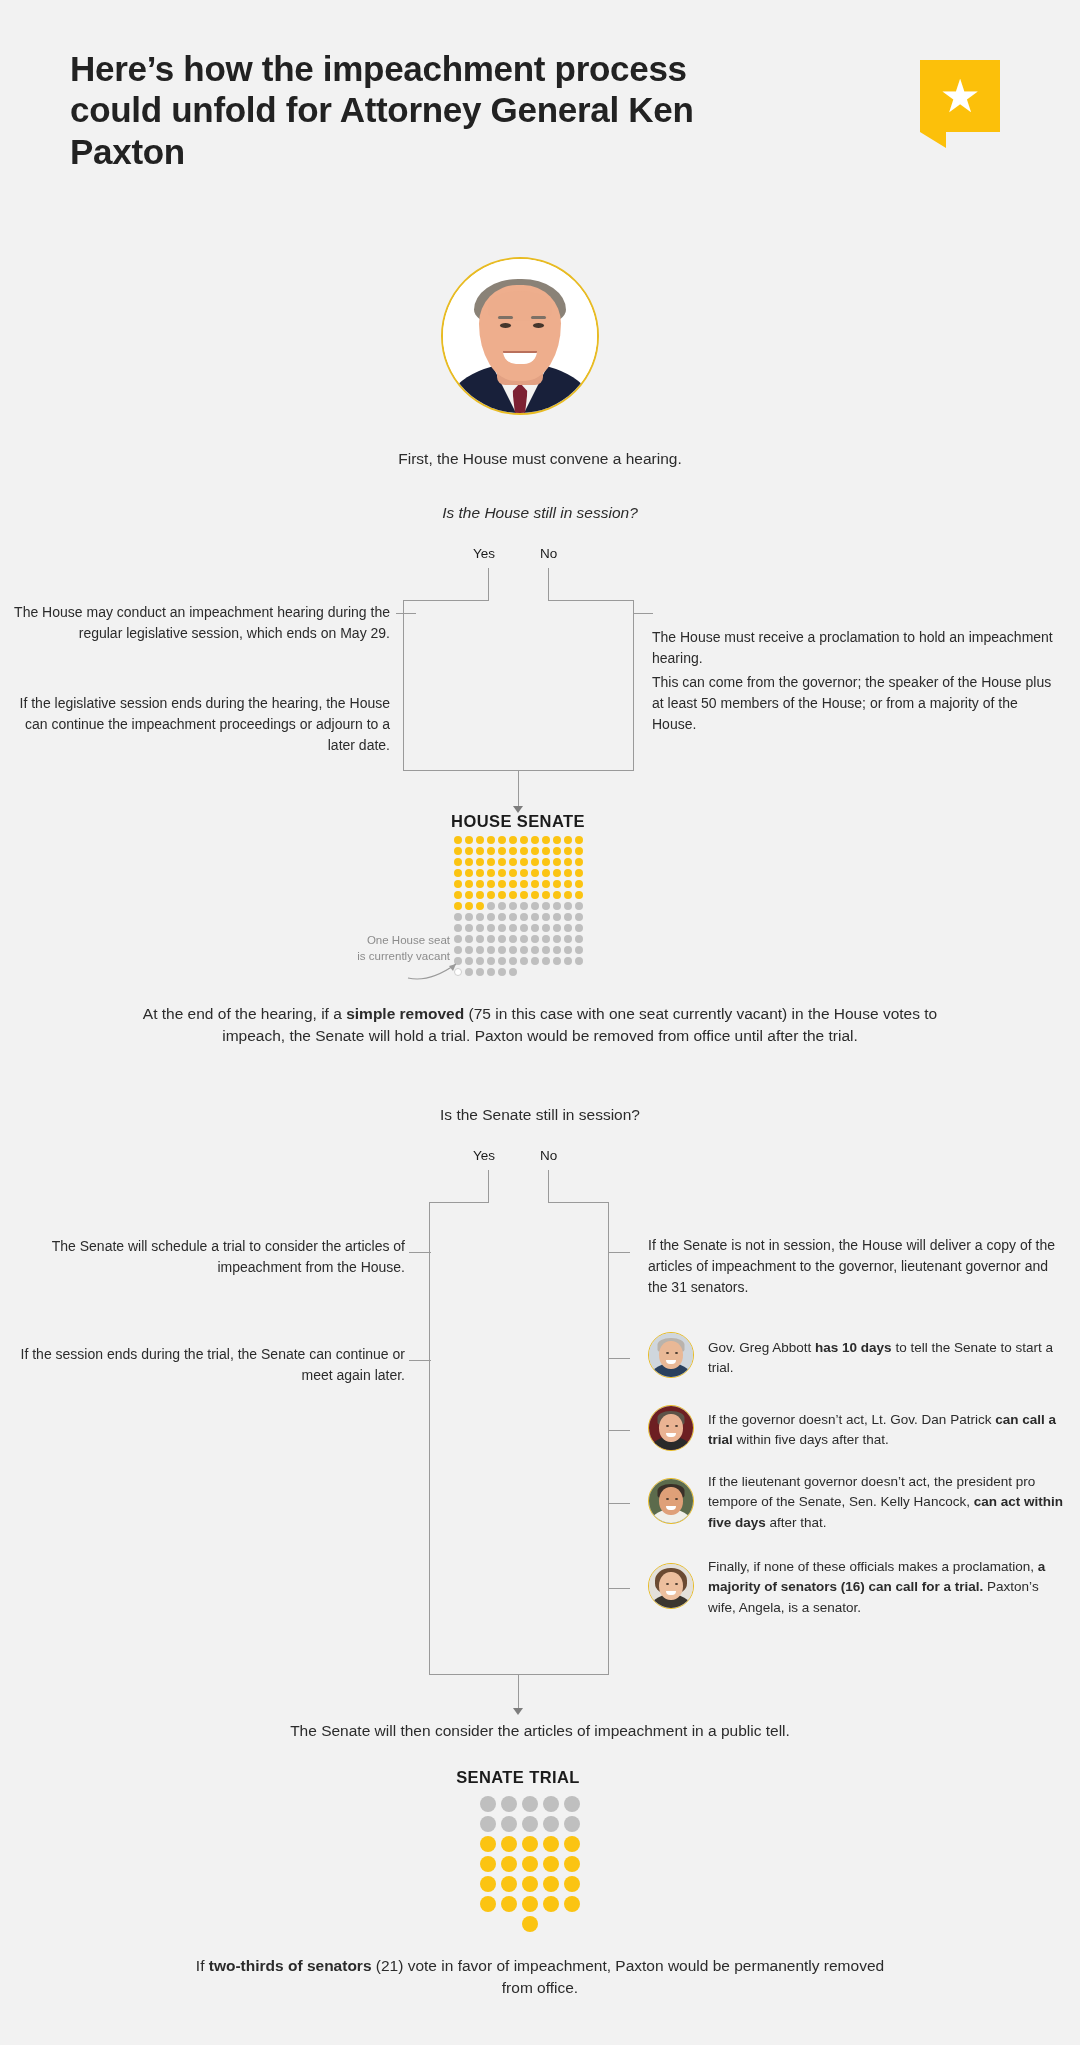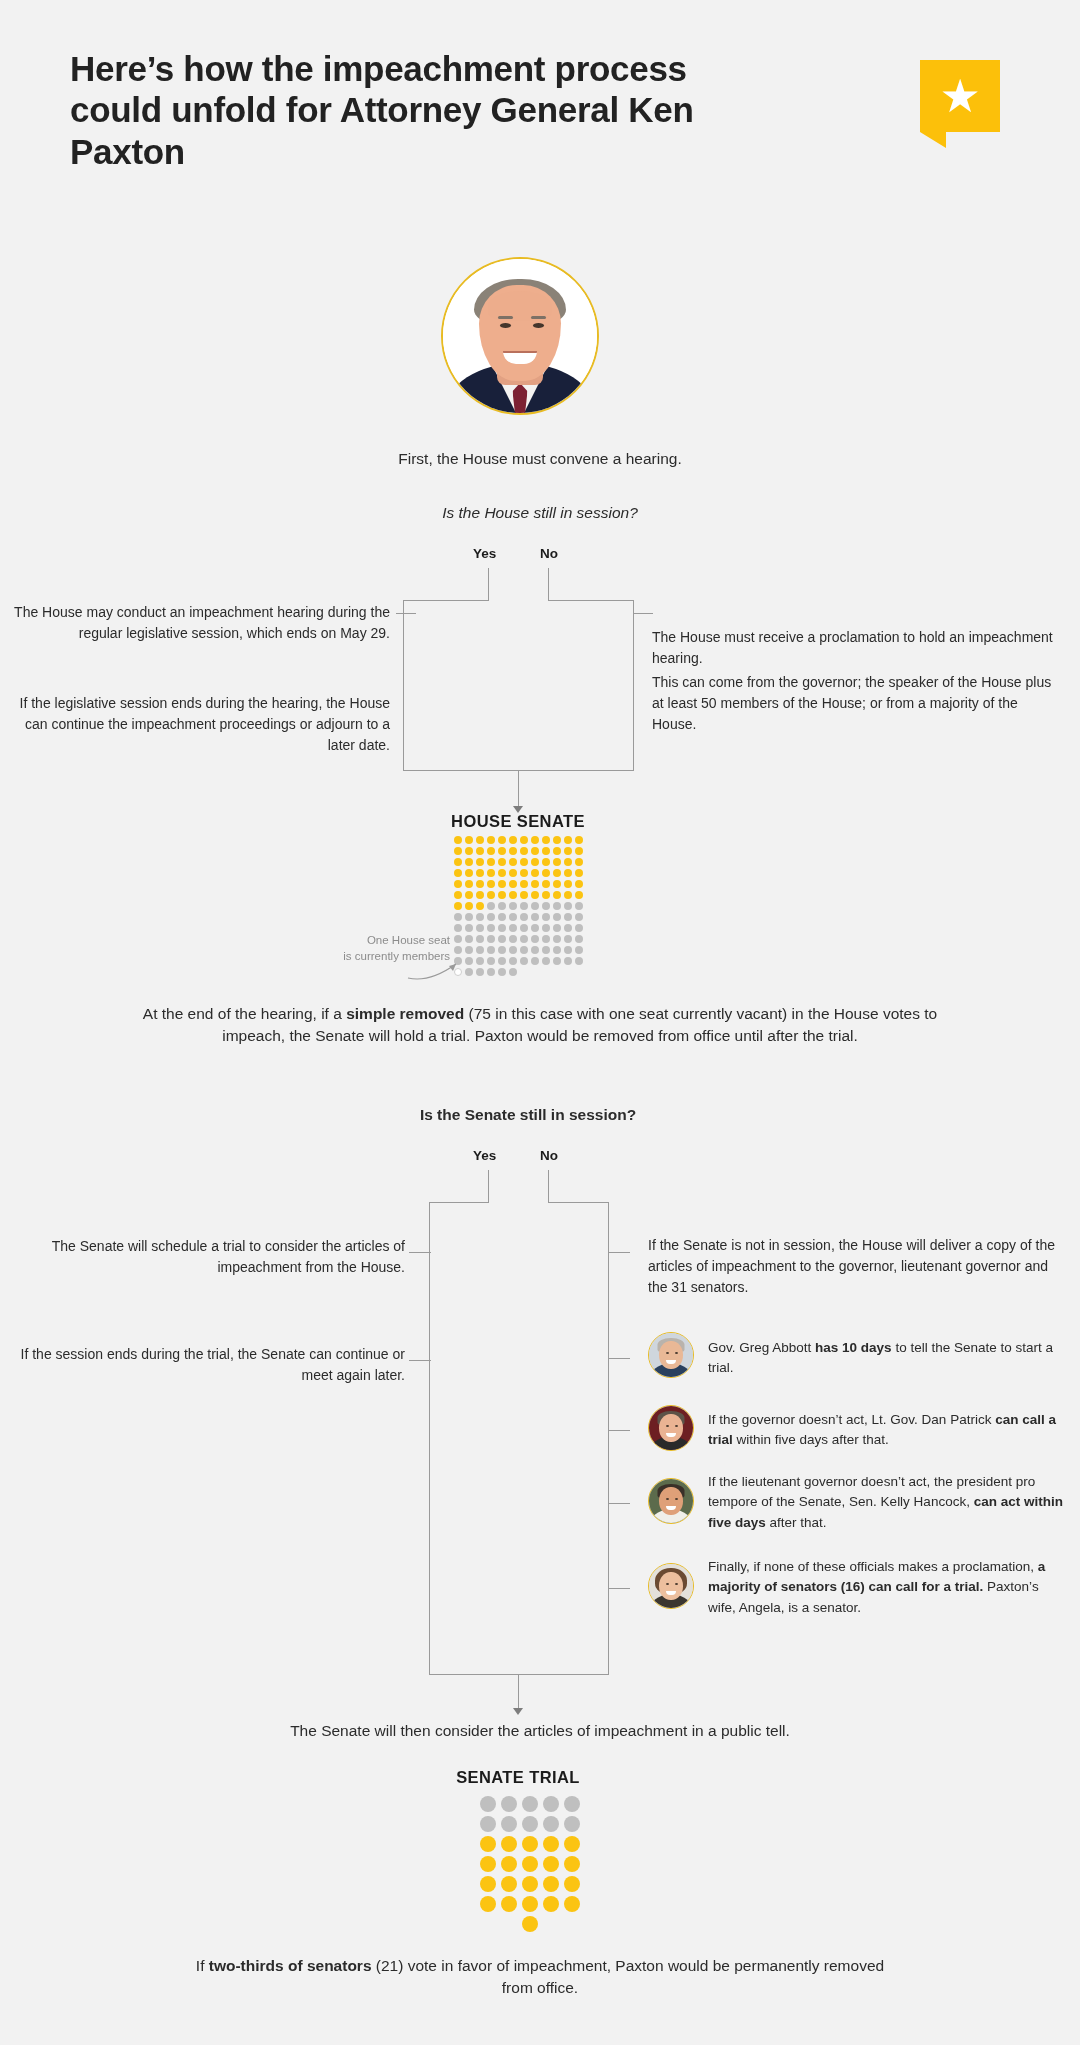--- a/index.html
+++ b/index.html
@@ -110,21 +110,21 @@
   
   .ctext {
     position: absolute;
     text-align: center;
     font-size: 15.5px;
     line-height: 1.45;
     color: #2b2b2b;
   }
   .rtext { position: absolute; text-align: right; font-size: 14px; line-height: 1.5; color: #2b2b2b; }
   .ltext { position: absolute; text-align: left;  font-size: 14px; line-height: 1.5; color: #2b2b2b; }
-  .branch-label { position: absolute; font-size: 13.5px; font-weight: bold; color: #1b1b1b; }
+  .branch-label { position: absolute; font-size: 13.5px; font-weight: normal; color: #1b1b1b; }
   .section-head { position: absolute; font-size: 16.5px; font-weight: bold; letter-spacing: 0.4px; color: #1b1b1b; text-align:center; }
   .annot { position: absolute; text-align: right; font-size: 11.5px; line-height: 1.4; color: #8c8c8c; }
   b { font-weight: bold; }
 
   
   .ln { position: absolute; background: #9a9a9a; }
   .lnv { width: 1px; }
   .lnh { height: 1px; }
 
   .arrowhead {
@@ -405,32 +405,32 @@
         <div class="dot" title="remaining seats" style="width: 8px; height: 8px; margin-right: 3px; background: rgb(191, 191, 191);"></div>
         <div class="dot" title="remaining seats" style="width: 8px; height: 8px; margin-right: 3px; background: rgb(191, 191, 191);"></div>
         <div class="dot" title="remaining seats" style="width: 8px; height: 8px; margin-right: 3px; background: rgb(191, 191, 191);"></div>
         <div class="dot" title="remaining seats" style="width: 8px; height: 8px; margin-right: 3px; background: rgb(191, 191, 191);"></div>
         <div class="dot" title="remaining seats" style="width: 8px; height: 8px; margin-right: 3px; background: rgb(191, 191, 191);"></div>
       </div>
     </div>
 
   <div class="annot" style="left:250px; top:932px; width:200px;">
     <div>One House seat</div>
-    <div>is currently members</div>
+    <div>is currently vacant</div>
   </div>
   <svg style="position:absolute; left:406px; top:952px; width:70px; height:32px;">
     <path d="M2,26 C20,30 36,22 50,12" stroke="#9a9a9a" stroke-width="1.2" fill="none"></path>
     <path d="M50,12 L43,14 L47,19 Z" fill="#9a9a9a"></path>
   </svg>
 
   <div class="ctext" style="left:120px; top:1003px; width:840px;">
     <span>At the end of the hearing, if a </span><b>simple removed</b><span> (75 in this case with one seat currently vacant) in the House votes to impeach, the Senate will hold a trial. Paxton would be removed from office until after the trial.</span>
   </div>
 
-  <div class="ctext" style="left:228px; top:1104px; width:600px;font-weight:bold;">Is the Senate still in session?</div>
+  <div class="ctext" style="left:240px; top:1104px; width:600px;">Is the Senate still in session?</div>
 
   <div class="branch-label" style="left:473px; top:1148px;">Yes</div>
   <div class="branch-label" style="left:540px; top:1148px;">No</div>
 
   <div class="ln lnv" style="left:488px; top:1170px; height:32px;"></div>
   <div class="ln lnv" style="left:548px; top:1170px; height:32px;"></div>
   <div class="ln lnh" style="left:429px; top:1202px; width:60px;"></div>
   <div class="ln lnh" style="left:548px; top:1202px; width:60px;"></div>
   <div class="ln lnv" style="left:429px; top:1202px; height:472px;"></div>
   <div class="ln lnv" style="left:608px; top:1202px; height:472px;"></div>

